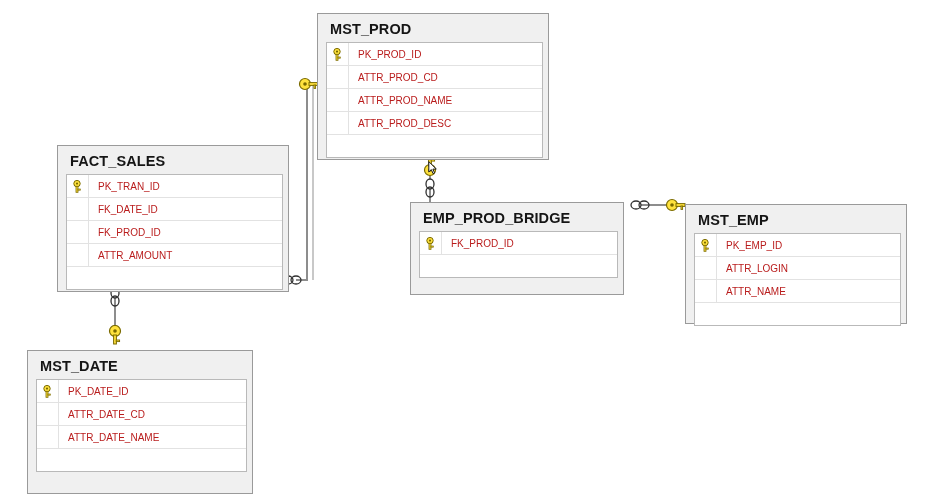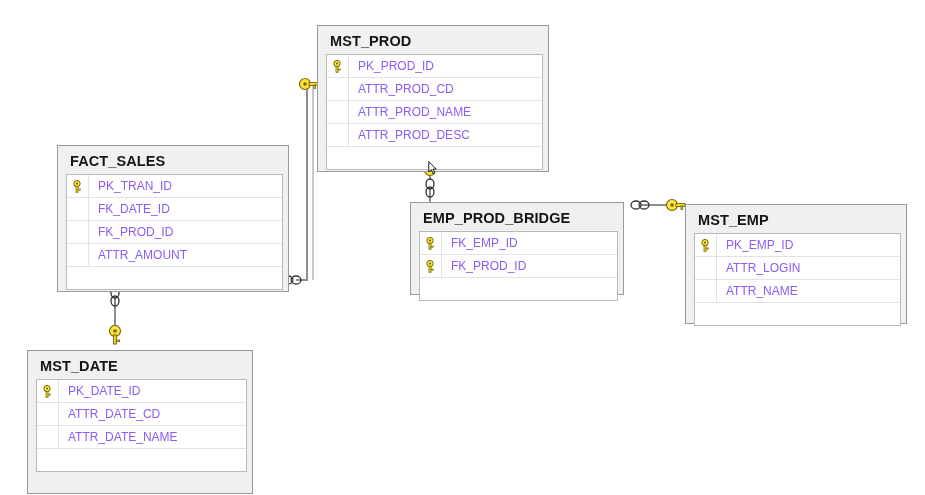--- a/index.html
+++ b/index.html
@@ -70,22 +70,22 @@
     border-right: 1px solid #e2e2e2;
     display: flex;
     align-items: center;
     justify-content: center;
     box-sizing: border-box;
   }
   .field-key.no-border {
     border-right: none;
   }
   .field-name {
-    font-size: 12px;
-    color: #8b5cf6;
+    font-size: 10px;
+    color: #b91c1c;
     padding-left: 9px;
     white-space: nowrap;
   }
 
   
   .keyicon {
     display: block;
     width: 11px;
     height: 13px;
   }
@@ -185,21 +185,21 @@
 
   <div class="marker" style="left:664px; top:197px;">
     <svg width="24" height="16" viewBox="0 0 24 16">
       <circle cx="8" cy="8" r="5.5" fill="#ffe23d" stroke="#7a6a00" stroke-width="1.2"></circle>
       <circle cx="8" cy="8" r="1.8" fill="#7a6a00"></circle>
       <rect x="12" y="6.6" width="9" height="2.8" fill="#ffe23d" stroke="#7a6a00" stroke-width="1"></rect>
       <rect x="17" y="9" width="1.6" height="3.4" fill="#ffe23d" stroke="#7a6a00" stroke-width="0.9"></rect>
     </svg>
   </div>
 
-  <div class="entity" style="left:317px; top:13px; width:232px; height:147px;margin-top:12px;">
+  <div class="entity" style="left:317px; top:13px; width:232px; height:147px;">
     <div class="entity-inner">
       <div class="entity-title">MST_PROD</div>
       <div class="fields">
         <div class="field-row">
           <div class="field-key">
             <svg class="keyicon" viewBox="0 0 11 13">
               <circle cx="5" cy="3.6" r="3.2" fill="#ffe23d" stroke="#7a6a00" stroke-width="1"></circle>
               <circle cx="5" cy="3.6" r="1.1" fill="#7a6a00"></circle>
               <rect x="4" y="6.3" width="2" height="6" fill="#ffe23d" stroke="#7a6a00" stroke-width="0.8"></rect>
               <rect x="5.9" y="9" width="2.4" height="1.2" fill="#ffe23d" stroke="#7a6a00" stroke-width="0.7"></rect>
@@ -259,31 +259,20 @@
           <div class="field-name"></div>
         </div>
       </div>
     </div>
   </div>
 
   <div class="entity" style="left:410px; top:202px; width:214px; height:93px;">
     <div class="entity-inner">
       <div class="entity-title">EMP_PROD_BRIDGE</div>
       <div class="fields">
-        <div class="field-row">
-          <div class="field-key">
-            <svg class="keyicon" viewBox="0 0 11 13">
-              <circle cx="5" cy="3.6" r="3.2" fill="#ffe23d" stroke="#7a6a00" stroke-width="1"></circle>
-              <circle cx="5" cy="3.6" r="1.1" fill="#7a6a00"></circle>
-              <rect x="4" y="6.3" width="2" height="6" fill="#ffe23d" stroke="#7a6a00" stroke-width="0.8"></rect>
-              <rect x="5.9" y="9" width="2.4" height="1.2" fill="#ffe23d" stroke="#7a6a00" stroke-width="0.7"></rect>
-            </svg>
-          </div>
-          <div class="field-name">FK_EMP_ID</div>
-        </div>
         <div class="field-row">
           <div class="field-key">
             <svg class="keyicon" viewBox="0 0 11 13">
               <circle cx="5" cy="3.6" r="3.2" fill="#ffe23d" stroke="#7a6a00" stroke-width="1"></circle>
               <circle cx="5" cy="3.6" r="1.1" fill="#7a6a00"></circle>
               <rect x="4" y="6.3" width="2" height="6" fill="#ffe23d" stroke="#7a6a00" stroke-width="0.8"></rect>
               <rect x="5.9" y="9" width="2.4" height="1.2" fill="#ffe23d" stroke="#7a6a00" stroke-width="0.7"></rect>
             </svg>
           </div>
           <div class="field-name">FK_PROD_ID</div>

